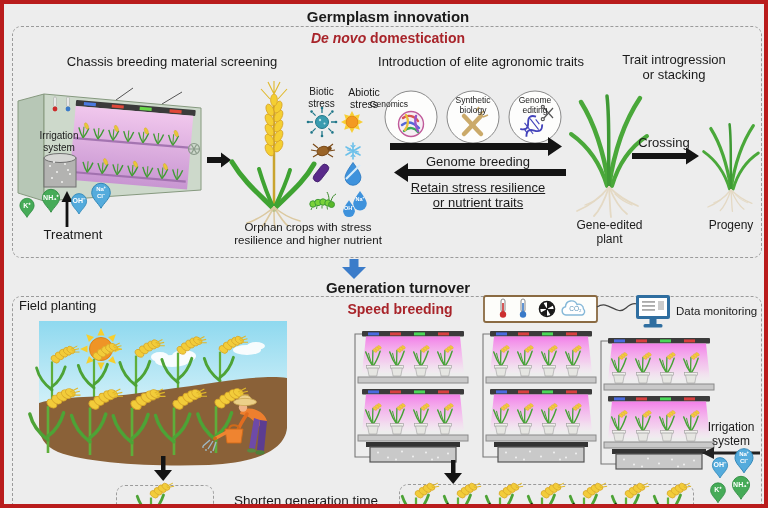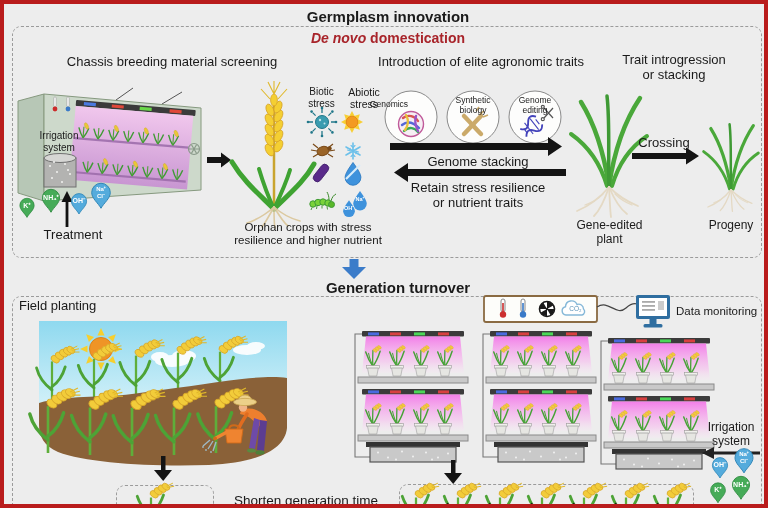--- a/index.html
+++ b/index.html
@@ -537,22 +537,22 @@
 stress</div>
   <div class="t center preline" style="left:329px;top:82px;width:46px;font-size:10.5px;margin-left:8px;">Abiotic
 stress</div>
 
   <div class="t center" style="left:357px;top:96px;width:56px;font-size:8.5px;">Genomics</div>
   <div class="t center preline" style="left:441px;top:92px;width:56px;font-size:8.5px;">Synthetic
 biology</div>
   <div class="t center preline" style="left:503px;top:92px;width:56px;font-size:8.5px;">Genome
 editing</div>
 
-  <div class="t center" style="left:390px;top:151px;width:168px;font-size:13px;">Genome stacking</div>
-  <div class="t center preline" style="left:382px;top:177px;width:184px;font-size:13px;">Retain stress resilience
+  <div class="t center" style="left:390px;top:151px;width:168px;font-size:13px;">Genome breeding</div>
+  <div class="t center preline" style="left:382px;top:177px;width:184px;font-size:13px;text-decoration:underline;">Retain stress resilience
 or nutrient traits</div>
   <div class="t center" style="left:624px;top:132px;width:72px;font-size:13px;">Crossing</div>
 
   <div class="t center preline" style="left:26px;top:126px;width:58px;font-size:10px;">Irrigation
 system</div>
   <div class="t center" style="left:31px;top:224px;width:76px;font-size:13px;">Treatment</div>
 
   <div class="t center white" style="left:15px;top:198px;width:16px;font-size:7px;">K⁺</div>
   <div class="t center white" style="left:36px;top:190px;width:22px;font-size:7px;">NH₄⁺</div>
   <div class="t center white" style="left:65px;top:193px;width:20px;font-size:7px;">OH⁻</div>
@@ -563,20 +563,21 @@
   <div class="t center white" style="left:338px;top:201px;width:14px;font-size:5.5px;">OH⁻</div>
 
   <div class="t center preline" style="left:213px;top:217px;width:182px;font-size:11.5px;">Orphan crops with stress
 resilience and higher nutrient</div>
   <div class="t center" style="left:558px;top:215px;width:95px;font-size:12px;">Gene-edited plant</div>
   <div class="t center" style="left:692px;top:215px;width:70px;font-size:12px;">Progeny</div>
 
   <div class="t bold center" style="left:24px;top:275px;width:740px;font-size:15px;">Generation turnover</div>
 
   <div class="t" style="left:15px;top:295px;font-size:13px;">Field planting</div>
+  <div class="t bold center red" style="left:328px;top:297px;width:136px;font-size:14px;">Speed breeding</div>
 
   <div class="t center" style="left:559px;top:301px;width:25px;font-size:6.5px;color:#5b93b8;">CO₂</div>
   <div class="t" style="left:672px;top:301px;width:96px;font-size:11.5px;">Data monitoring</div>
 
   <div class="t center preline" style="left:690px;top:417px;width:74px;font-size:12px;">Irrigation
 system</div>
 
   <div class="t center white" style="left:706px;top:457px;width:20px;font-size:7px;">OH⁻</div>
   <div class="t center white preline" style="left:729px;top:447px;width:22px;font-size:6px;line-height:1.1;">Na⁺
 Cl⁻</div>

